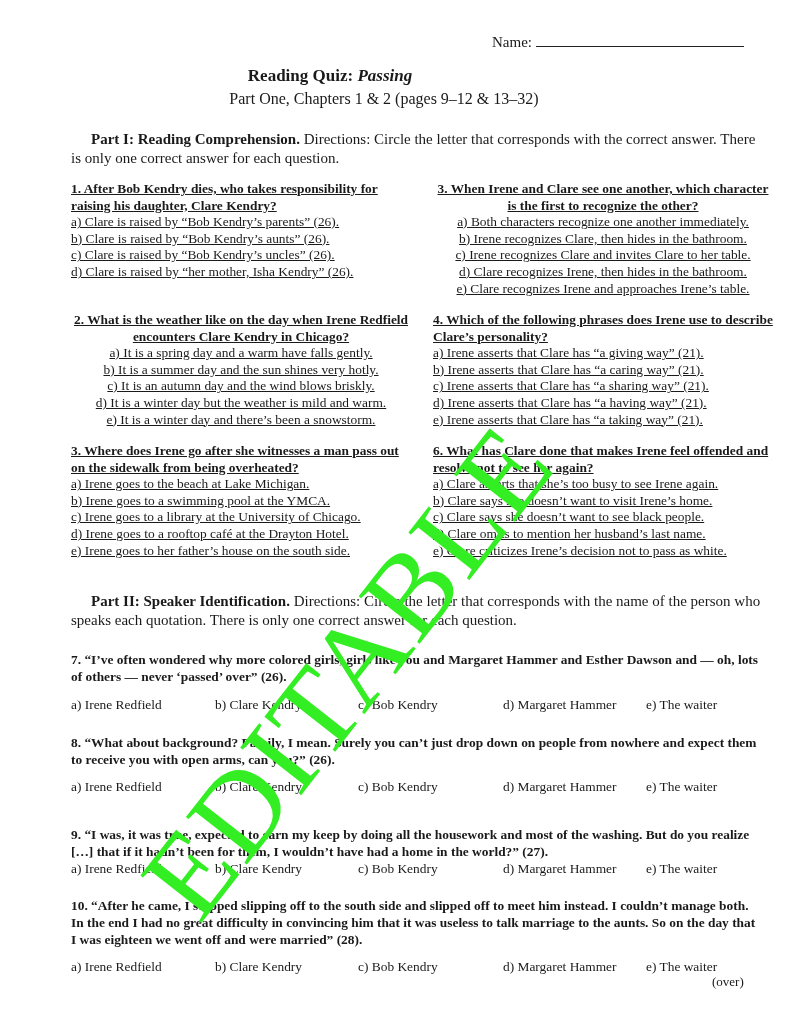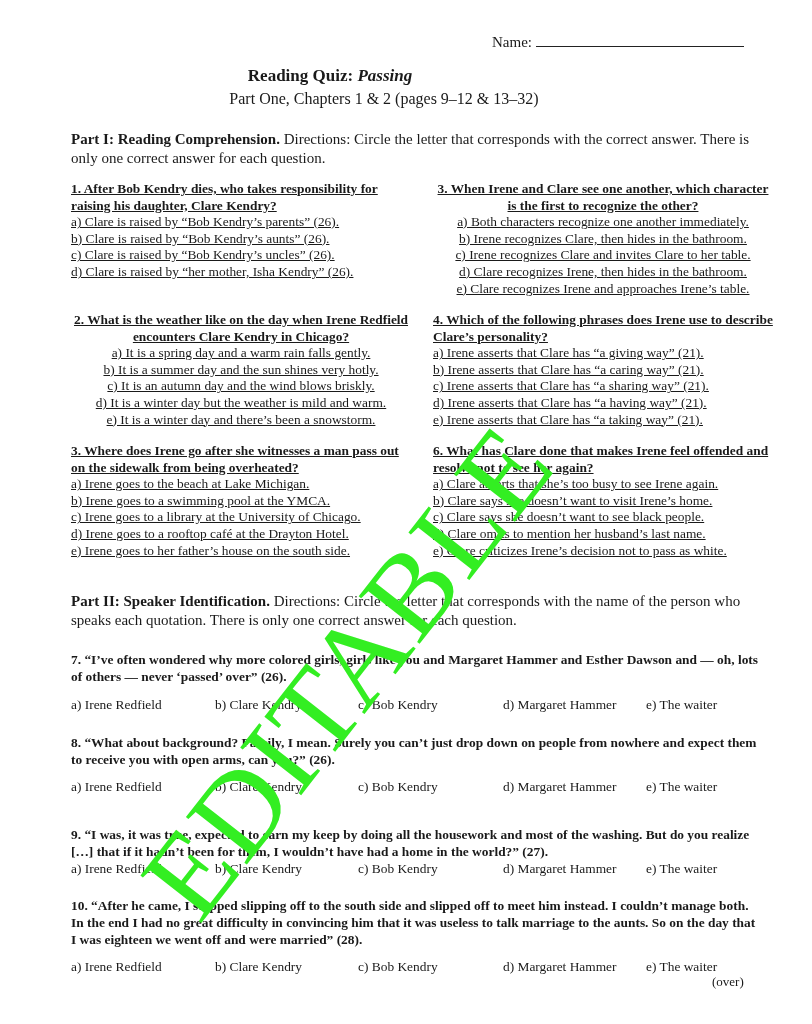--- a/index.html
+++ b/index.html
@@ -20,21 +20,21 @@
     font-size: 17px; font-weight: bold;
   }
   .title i { font-weight: bold; font-style: italic; }
   .subtitle {
     position: absolute; left: 0; width: 768px; top: 90px; text-align: center;
     font-size: 16px;
   }
   .section-head {
     position: absolute; left: 71px; width: 690px; font-size: 15px; line-height: 19px;
   }
-  .section-head b { font-weight: bold; }
+  .section-head b { font-weight: bold; margin-left: 20px; }
   .q {
     position: absolute; width: 340px; font-size: 13.4px; line-height: 16.6px; text-decoration: underline;
   }
   .q .qtext { font-weight: bold; }
   .q .opt { white-space: nowrap; }
   .q2 {
     position: absolute; left: 71px; width: 690px; font-size: 13.4px; line-height: 17px;
   }
   .q2 .qtext { font-weight: bold; text-align: center; }
   .choices {
@@ -66,21 +66,21 @@
 
 <div class="q" style="left:71px; top:181px;">
   <div class="qtext">1. After Bob Kendry dies, who takes responsibility for raising his daughter, Clare Kendry?</div>
   <div class="opt">a) Clare is raised by “Bob Kendry’s parents” (26).</div>
   <div class="opt">b) Clare is raised by “Bob Kendry’s aunts” (26).</div>
   <div class="opt">c) Clare is raised by “Bob Kendry’s uncles” (26).</div>
   <div class="opt">d) Clare is raised by “her mother, Isha Kendry” (26).</div>
 </div>
 <div class="q" style="left:71px; top:312px;text-align:center;">
   <div class="qtext">2. What is the weather like on the day when Irene Redfield encounters Clare Kendry in Chicago?</div>
-  <div class="opt">a) It is a spring day and a warm rain falls gently.</div>
+  <div class="opt">a) It is a spring day and a warm have falls gently.</div>
   <div class="opt">b) It is a summer day and the sun shines very hotly.</div>
   <div class="opt">c) It is an autumn day and the wind blows briskly.</div>
   <div class="opt">d) It is a winter day but the weather is mild and warm.</div>
   <div class="opt">e) It is a winter day and there’s been a snowstorm.</div>
 </div>
 <div class="q" style="left:71px; top:443px;">
   <div class="qtext">3. Where does Irene go after she witnesses a man pass out on the sidewalk from being overheated?</div>
   <div class="opt">a) Irene goes to the beach at Lake Michigan.</div>
   <div class="opt">b) Irene goes to a swimming pool at the YMCA.</div>
   <div class="opt">c) Irene goes to a library at the University of Chicago.</div>

